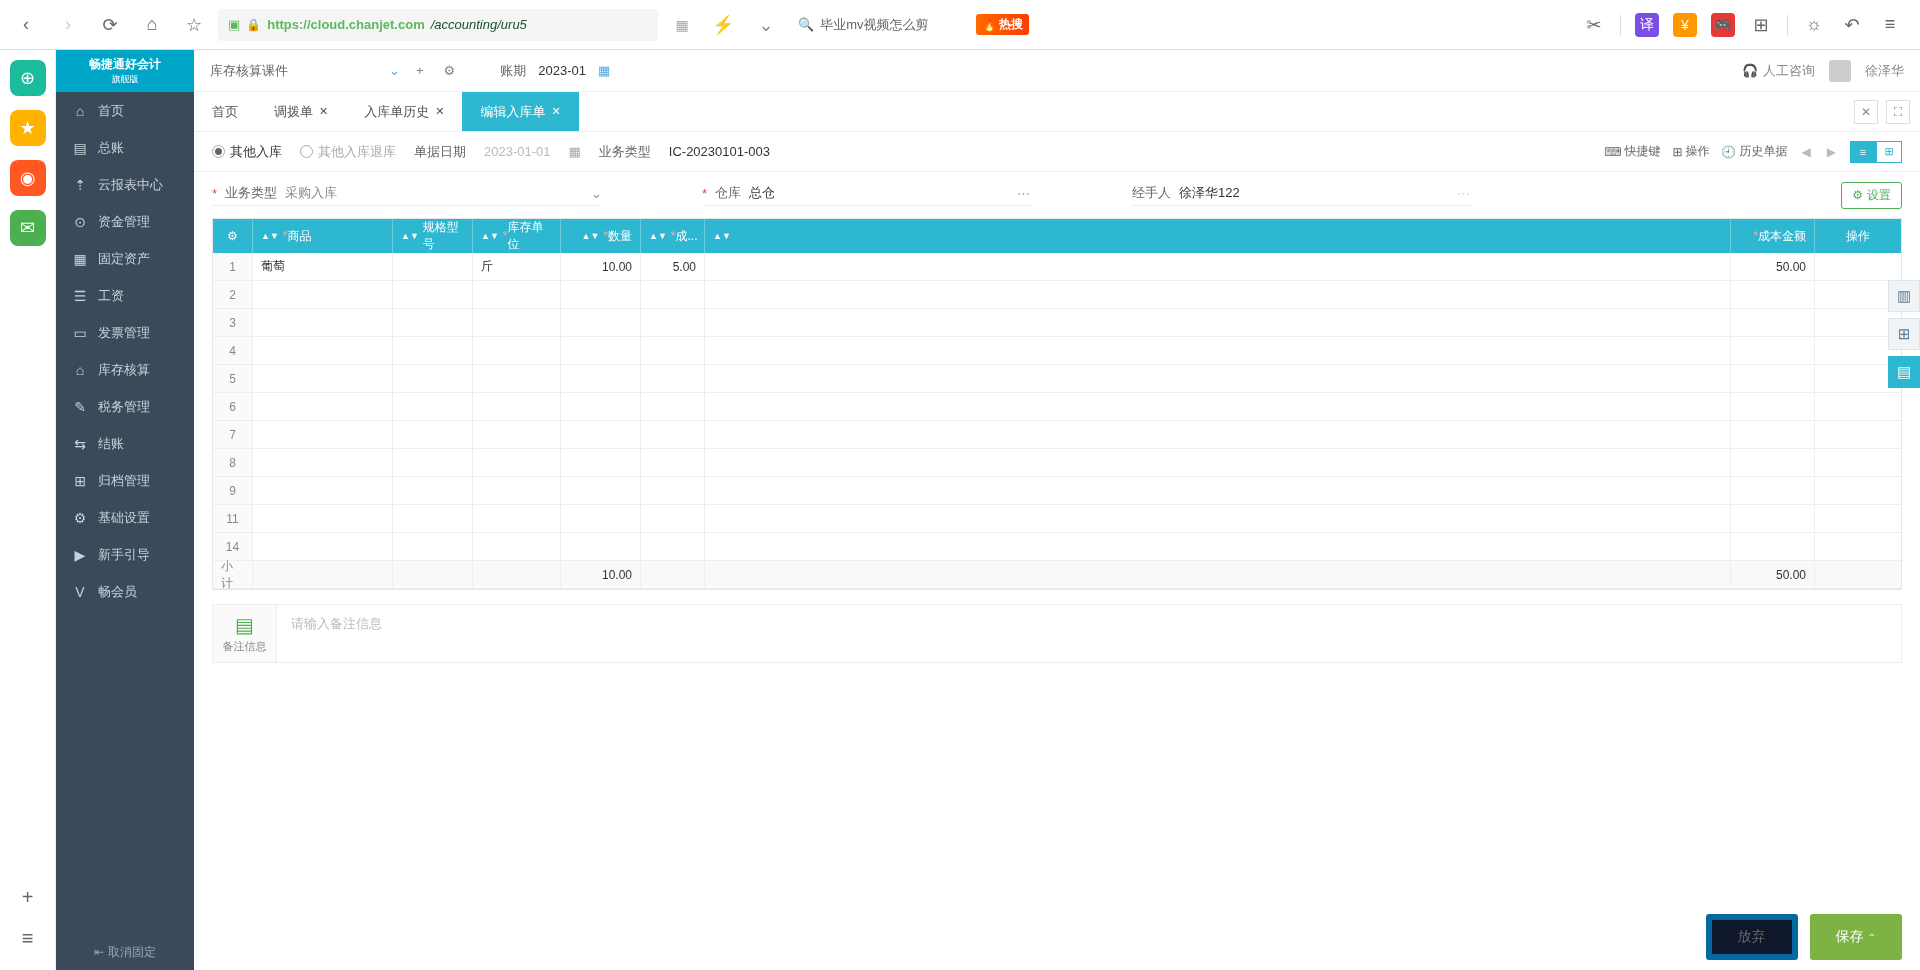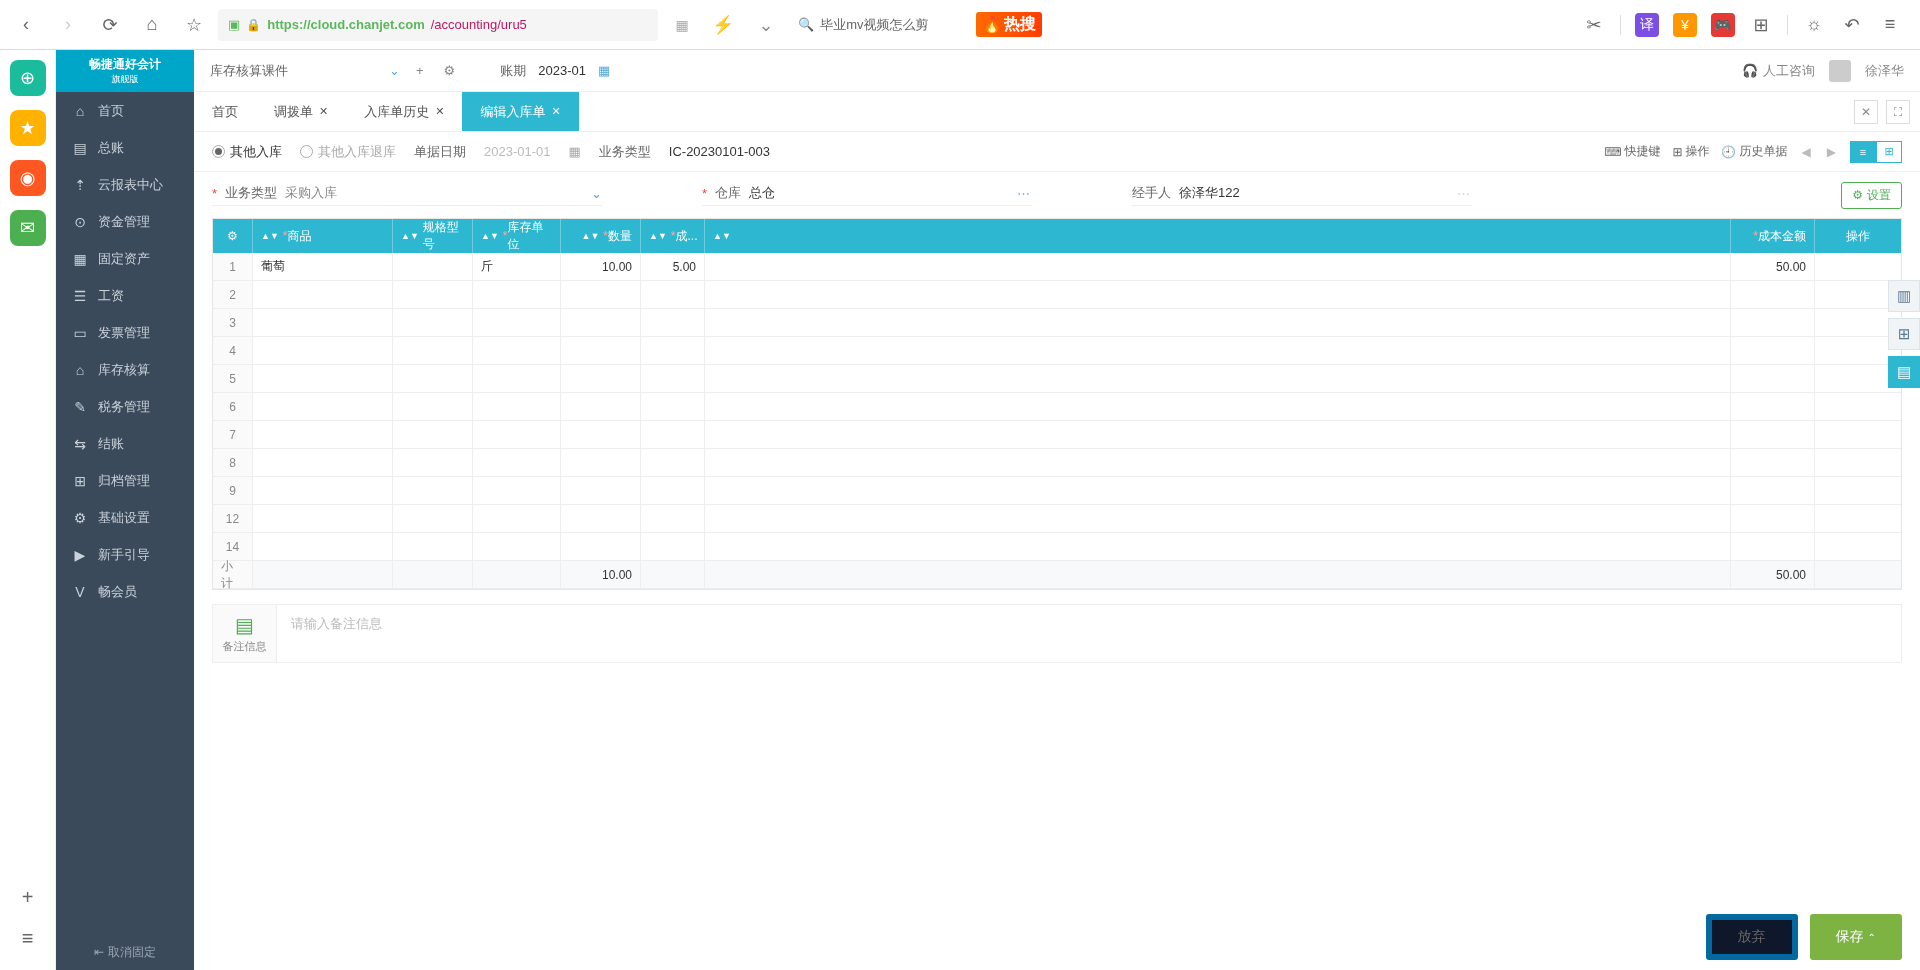--- a/index.html
+++ b/index.html
@@ -5,24 +5,24 @@
 * { margin: 0; padding: 0; box-sizing: border-box; font-family: "Microsoft YaHei", Arial, sans-serif; }
 body { background: #fff; font-size: 13px; color: #333; overflow: hidden; }
 
 
 .browser-bar { height: 50px; display: flex; align-items: center; padding: 0 8px; border-bottom: 1px solid #ddd; gap: 6px; }
 .browser-bar .nav-btn { width: 36px; height: 36px; display: flex; align-items: center; justify-content: center; color: #666; cursor: pointer; font-size: 18px; }
 .browser-bar .nav-btn.disabled { color: #ccc; }
 .url-bar { flex: 0 0 440px; height: 32px; background: #f5f5f5; border-radius: 4px; display: flex; align-items: center; padding: 0 10px; gap: 6px; }
 .url-bar .lock { color: #5cb85c; font-size: 12px; }
 .url-bar .url-text { color: #5cb85c; font-weight: bold; }
-.url-bar .url-path { color: #be185d; }
+.url-bar .url-path { color: #14532d; font-style: italic; }
 .search-box { flex: 0 0 180px; height: 32px; display: flex; align-items: center; gap: 6px; padding: 0 8px; }
 .search-box .sicon { color: #888; }
-.hot-tag { background: linear-gradient(90deg,#ff6a00,#ff3c00); color: #fff; padding: 2px 6px; border-radius: 3px; font-size: 16px; font-weight: bold; display: flex; align-items: center; }
+.hot-tag { background: linear-gradient(90deg,#ff6a00,#ff3c00); color: #fff; padding: 2px 6px; border-radius: 3px; font-size: 12px; font-weight: bold; display: flex; align-items: center; }
 .hot-tag::before { content: "🔥"; margin-right: 2px; }
 .tool-icons { display: flex; gap: 14px; align-items: center; margin-left: auto; padding-right: 10px; }
 .tool-icon { width: 24px; height: 24px; border-radius: 4px; display: flex; align-items: center; justify-content: center; font-size: 14px; color: #fff; cursor: pointer; }
 .ti-purple { background: #7b4ee6; }
 .ti-orange { background: #ff9800; }
 .ti-red { background: #e53935; }
 .ti-gray { color: #666; background: transparent; font-size: 18px; }
 .divider-v { width: 1px; height: 20px; background: #ddd; }
 
 
@@ -496,21 +496,21 @@
     <div class="td td-prod"></div>
     <div class="td td-spec"></div>
     <div class="td td-unit"></div>
     <div class="td td-qty"></div>
     <div class="td td-price"></div>
     <div class="td td-blank"></div>
     <div class="td td-amt"></div>
     <div class="td td-op"></div>
           </div>
           <div class="tr">
-    <div class="td td-idx">12</div>
+    <div class="td td-idx">11</div>
     <div class="td td-prod"></div>
     <div class="td td-spec"></div>
     <div class="td td-unit"></div>
     <div class="td td-qty"></div>
     <div class="td td-price"></div>
     <div class="td td-blank"></div>
     <div class="td td-amt"></div>
     <div class="td td-op"></div>
           </div>
           <div class="tr">

